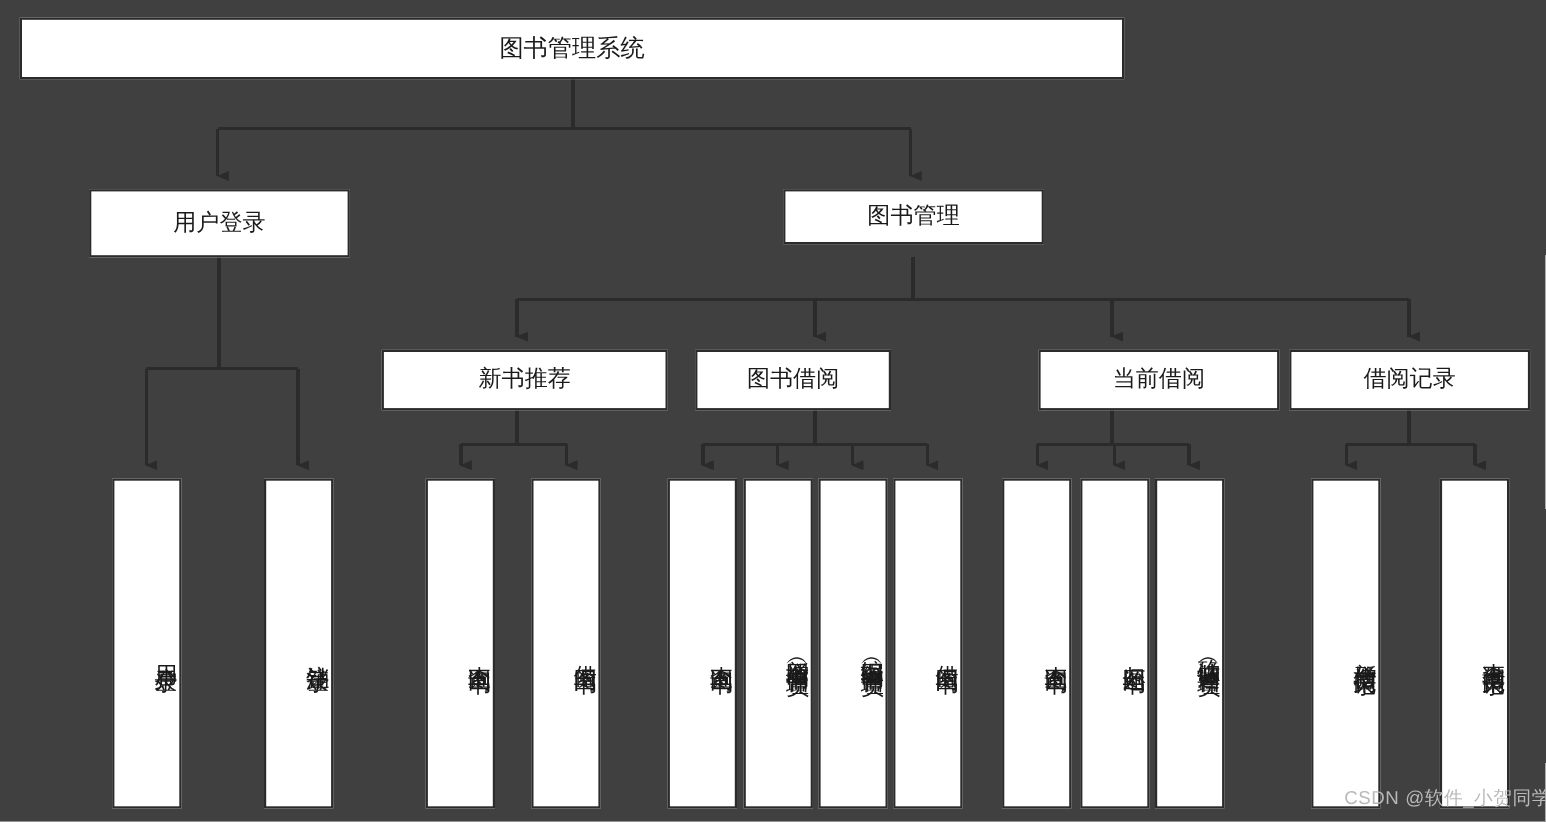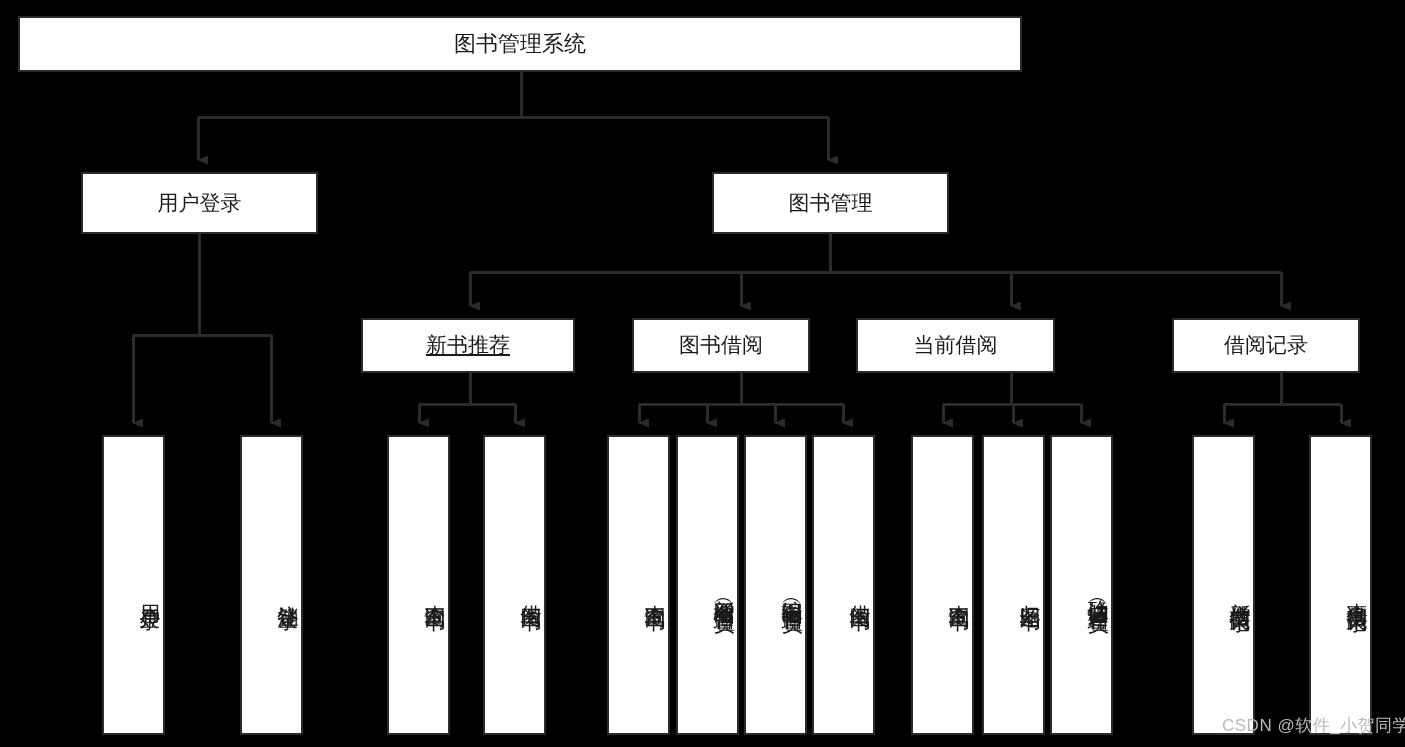--- a/index.html
+++ b/index.html
@@ -7,21 +7,21 @@
     padding: 0;
     background: #ffffff;
   }
   body {
     font-family: "Liberation Sans", "DejaVu Sans", sans-serif;
   }
   #canvas {
     position: relative;
     width: 1405px;
     height: 747px;
-    background: #000000;
+    background: #404040;
     overflow: hidden;
   }
   #wires {
     position: absolute;
     left: 0;
     top: 0;
     width: 1405px;
     height: 747px;
     pointer-events: none;
   }
@@ -115,34 +115,34 @@
     </g>
   </svg>
 
   <div class="node horizontal root" style="left:18px; top:16px; width:1004px; height:56px;">
     <span>图书管理系统</span>
   </div>
 
   <div class="node horizontal" style="left:81px; top:172px; width:237px; height:62px;">
     <span>用户登录</span>
   </div>
-  <div class="node horizontal" style="left:712px; top:172px; width:237px; height:62px;">
+  <div class="node horizontal" style="left:712px; top:172px; width:237px; height:50px;">
     <span>图书管理</span>
   </div>
 
-  <div class="node horizontal" style="left:361px; top:318px; width:214px; height:55px;text-decoration:underline;">
+  <div class="node horizontal" style="left:347px; top:318px; width:260px; height:55px;">
     <span>新书推荐</span>
   </div>
   <div class="node horizontal" style="left:632px; top:318px; width:178px; height:55px;">
     <span>图书借阅</span>
   </div>
-  <div class="node horizontal" style="left:856px; top:318px; width:199px; height:55px;">
+  <div class="node horizontal" style="left:944px; top:318px; width:219px; height:55px;">
     <span>当前借阅</span>
   </div>
-  <div class="node horizontal" style="left:1172px; top:318px; width:188px; height:55px;">
+  <div class="node horizontal" style="left:1172px; top:318px; width:219px; height:55px;">
     <span>借阅记录</span>
   </div>
 
   <div class="node vertical" style="left:102px; top:435px; width:63px; height:300px;">
     <span>用户登录</span>
   </div>
   <div class="node vertical" style="left:240px; top:435px; width:63px; height:300px;">
     <span>注销登录</span>
   </div>
   <div class="node vertical" style="left:387px; top:435px; width:63px; height:300px;">

